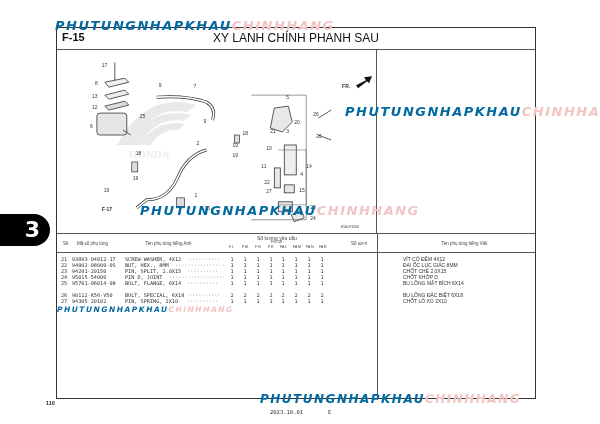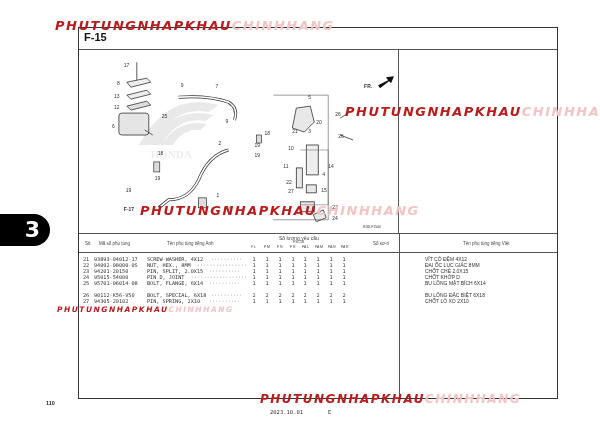--- a/index.html
+++ b/index.html
@@ -1,20 +1,20 @@
 <!DOCTYPE html>
 <html><head>
 <meta charset="utf-8">
 <style>
   * { box-sizing: border-box; margin: 0; padding: 0; }
   body { width: 600px; height: 424px; background: #ffffff; position: relative; overflow: hidden; font-family: "Liberation Sans", sans-serif; color: #222; }
   .watermark { position: absolute; font-family: "DejaVu Sans", sans-serif; font-weight: bold; font-style: italic; letter-spacing: 1.5px; white-space: nowrap; z-index: 5; pointer-events: none; }
-  .wm-gray { color: #b91c1c; }
+  .wm-gray { color: #0369a1; }
   .wm-red { color: #f2c4c4; margin-top: 36px; }
-  .frame { position: absolute; left: 78px; top: 27px; width: 480px; height: 372px; border: 1.5px solid #333; }
+  .frame { position: absolute; left: 56px; top: 27px; width: 480px; height: 372px; border: 1.5px solid #333; }
   .title-row { position: absolute; left: 0; top: 0; width: 100%; height: 22px; border-bottom: 1px solid #555; }
   .fig-code { position: absolute; left: 5px; top: 3px; font-size: 11px; font-weight: bold; color: #111; }
   .fig-title { position: absolute; left: 0; width: 100%; top: 3px; text-align: center; font-size: 12px; color: #111; }
   .diagram { position: absolute; left: 0; top: 22px; width: 320px; height: 183px; border-right: 1px solid #555; }
   .diagram svg { width: 100%; height: 100%; }
   .tbl-head { position: absolute; left: 0; top: 205px; width: 100%; height: 20px; border-top: 1px solid #555; border-bottom: 1px solid #555; font-size: 4.5px; color: #444; }
   .th { position: absolute; }
   .rows { position: absolute; left: 0; top: 228px; width: 100%; font-family: "DejaVu Sans Mono", monospace; font-size: 5.2px; color: #333; }
   .row { position: absolute; left: 0; width: 100%; height: 6px; }
   .c { position: absolute; white-space: nowrap; }
@@ -31,20 +31,21 @@
 </head>
 <body>
 
 <div class="tab-3">
     <span>3</span>
   </div>
 
 <div class="frame">
   <div class="title-row">
     <span class="fig-code">F-15</span>
+    <span class="fig-title">XY LANH CHÍNH PHANH SAU</span>
   </div>
 
   <div class="diagram">
     <svg viewBox="0 0 320 183">
 
       <g opacity="0.18" fill="#888">
         <path d="M60 95 Q90 40 140 55 L130 62 Q95 55 75 95 Z"></path>
         <path d="M70 95 Q95 55 135 65 L127 71 Q100 66 82 95 Z"></path>
         <path d="M82 95 Q100 68 128 74 L122 80 Q105 78 94 95 Z"></path>
         <text x="72" y="108" font-size="11" font-weight="bold" fill="#999" font-family="Liberation Serif, serif">HONDA</text>

